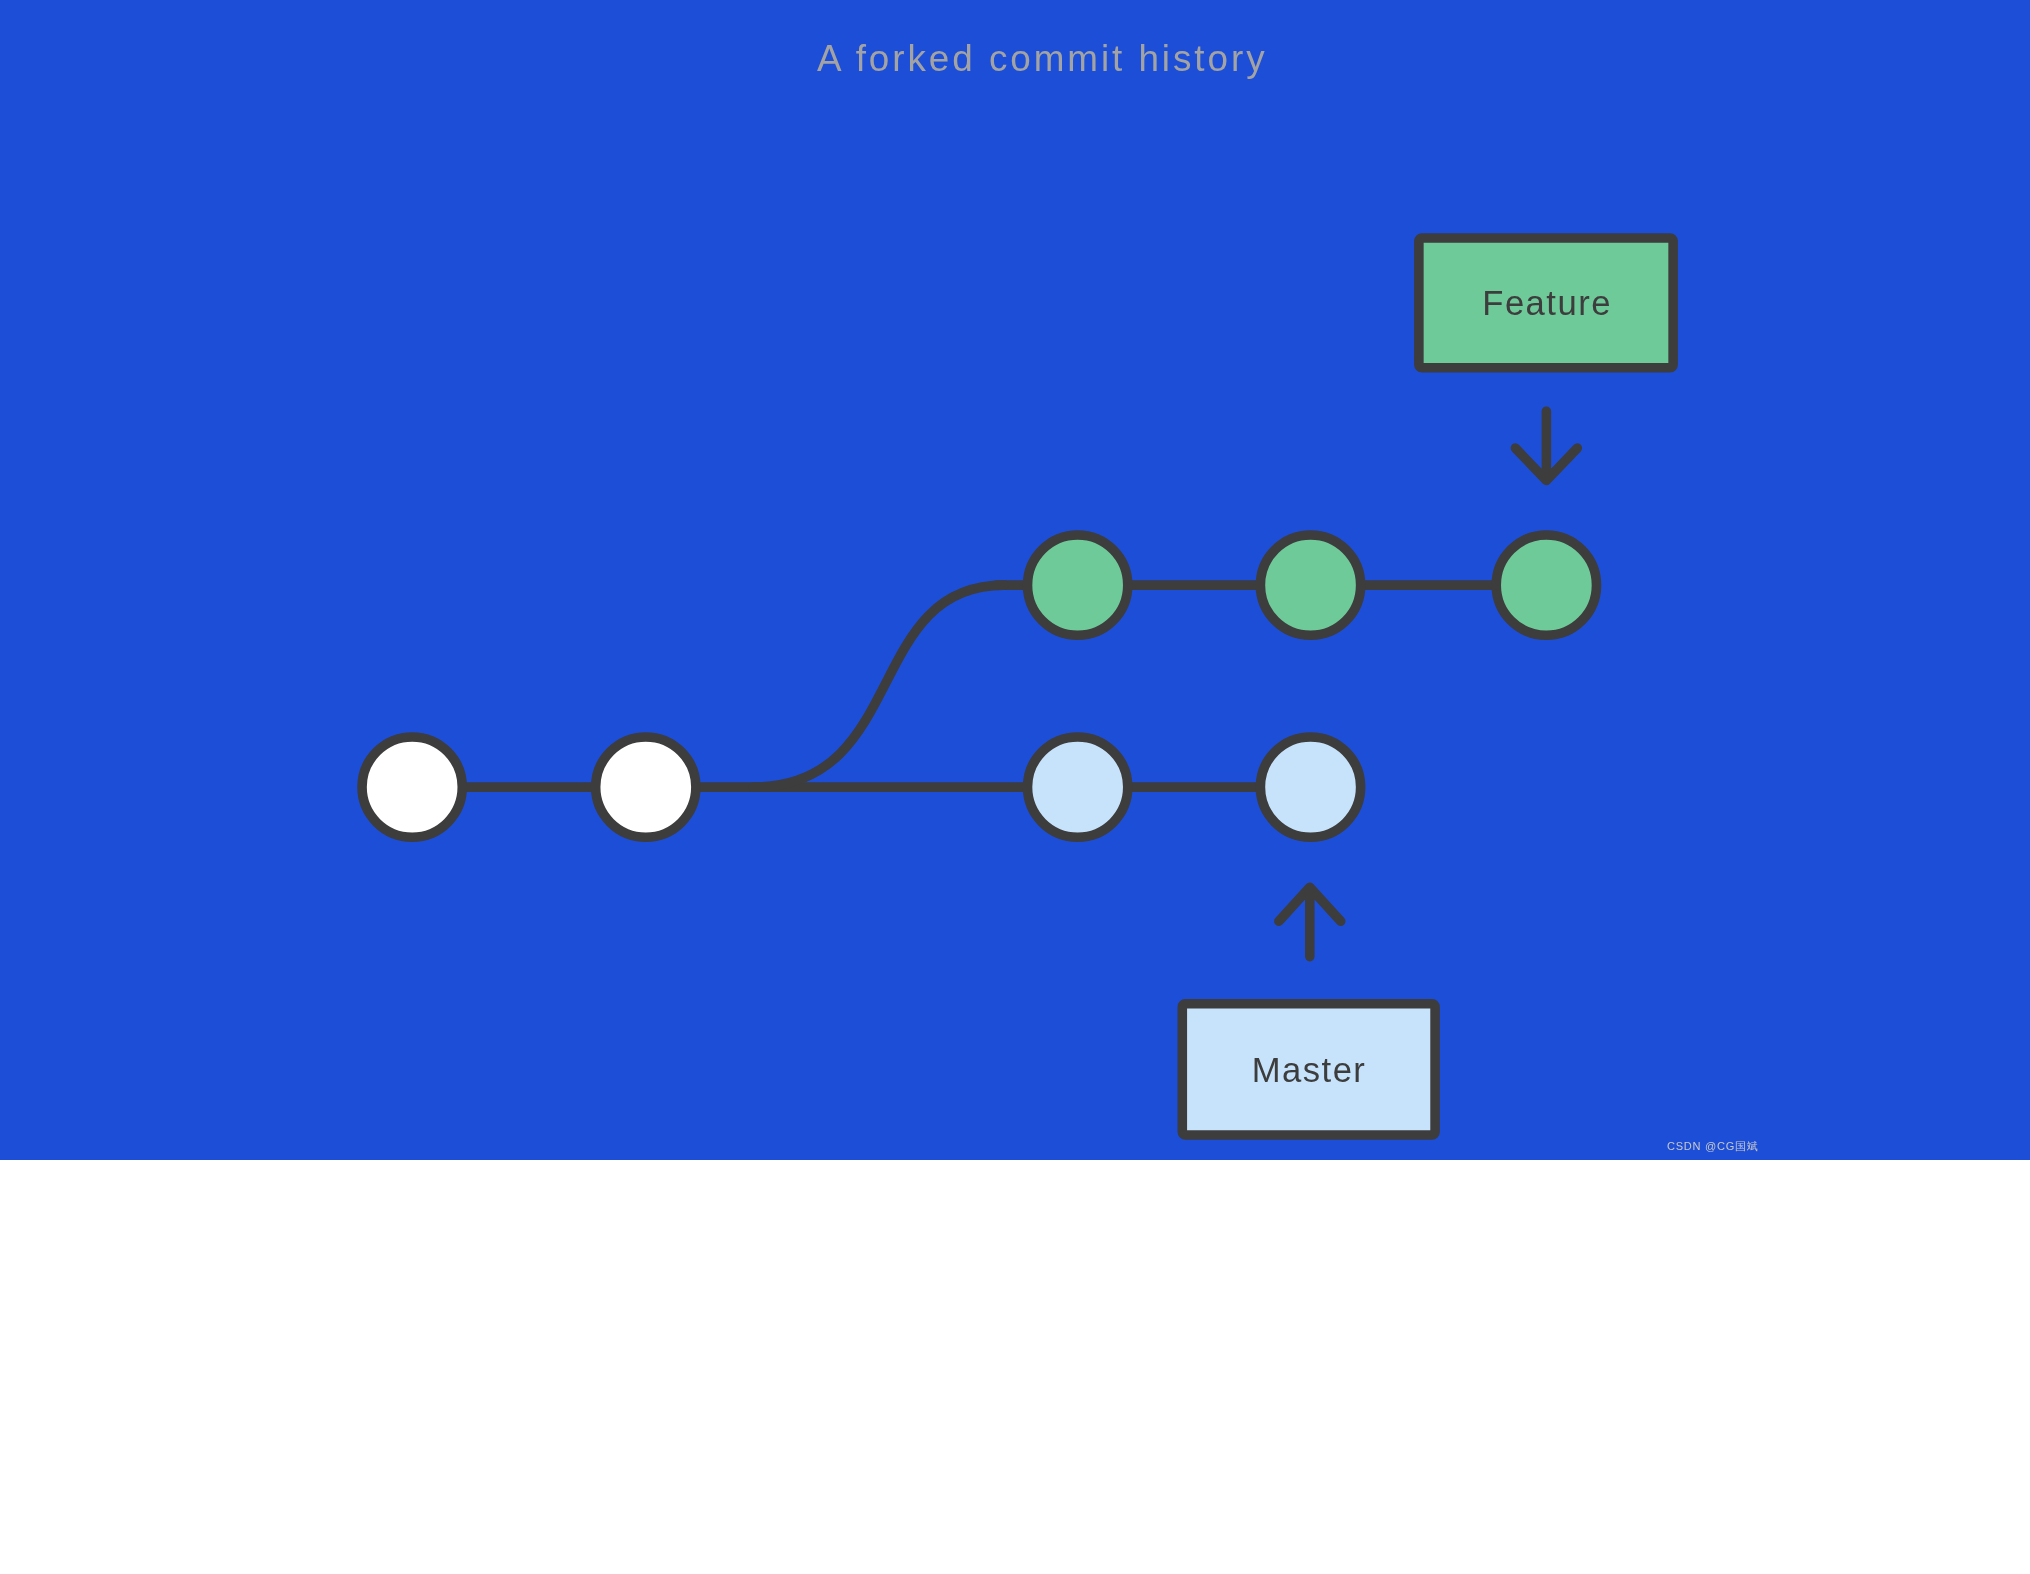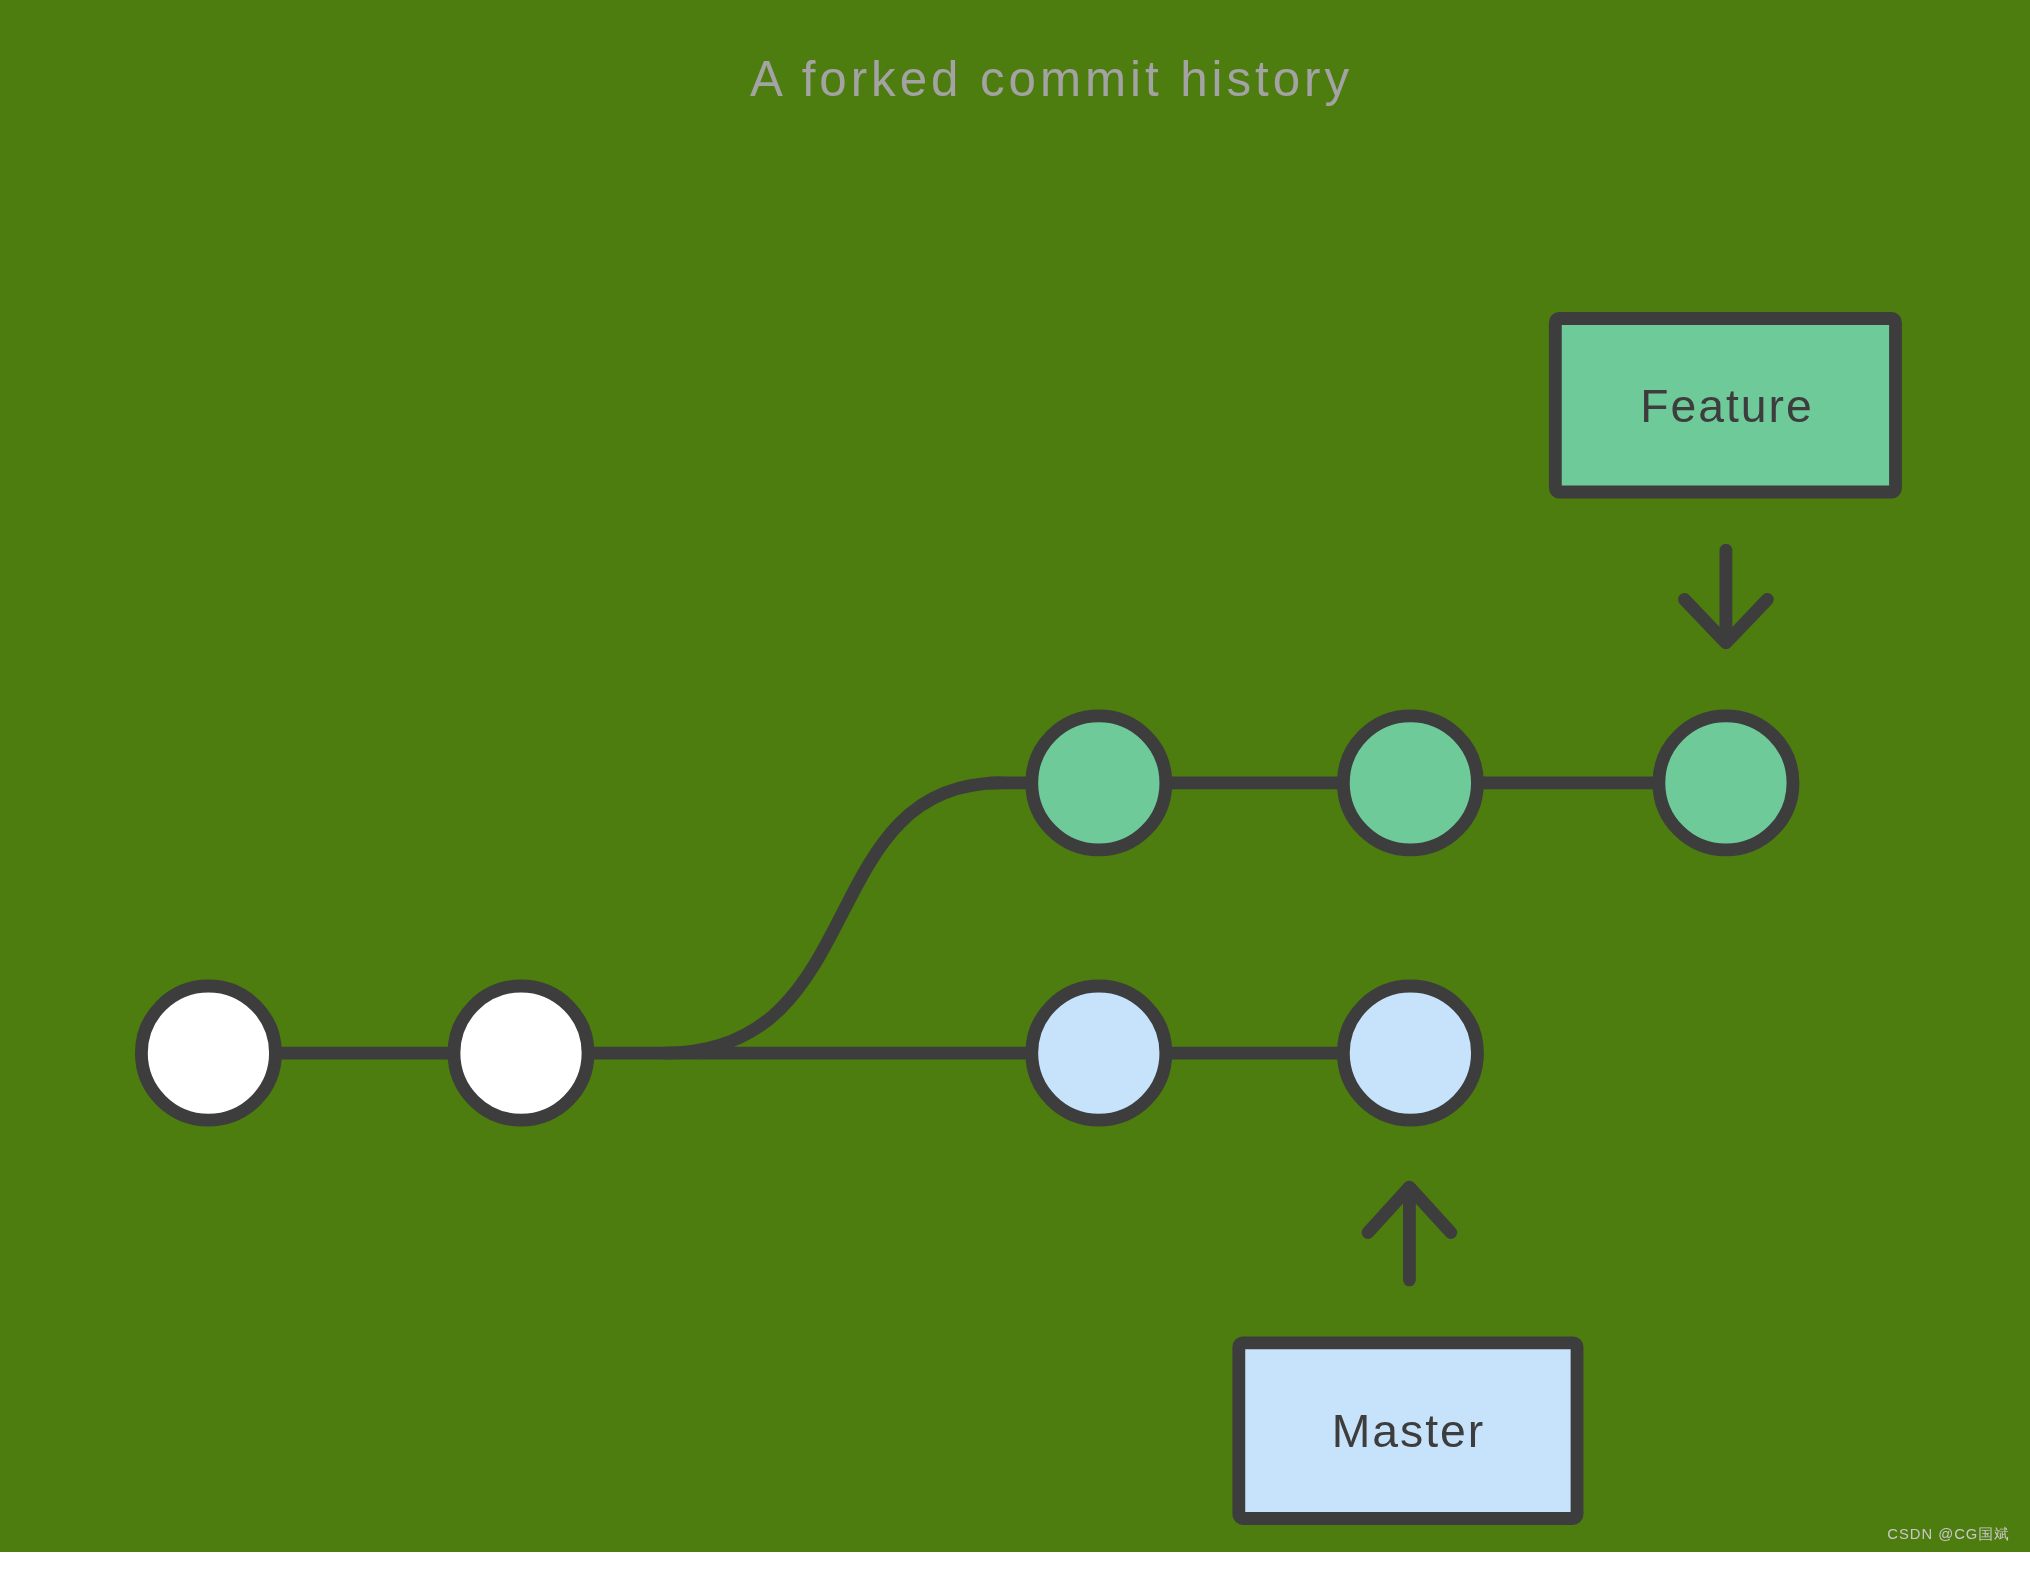--- a/index.html
+++ b/index.html
@@ -3,22 +3,22 @@
 <meta charset="utf-8">
 <style>
   html, body {
     margin: 0;
     padding: 0;
     background: #ffffff;
   }
   #stage {
     position: relative;
     width: 2030px;
-    height: 1552px;
-    background: #4d7c0f;
+    height: 1160px;
+    background: #1d4ed8;
     overflow: hidden;
     font-family: "Liberation Sans", "DejaVu Sans", sans-serif;
   }
   #diagram-svg {
     position: absolute;
     left: 0;
     top: 0;
     width: 100%;
     height: 100%;
     display: block;

